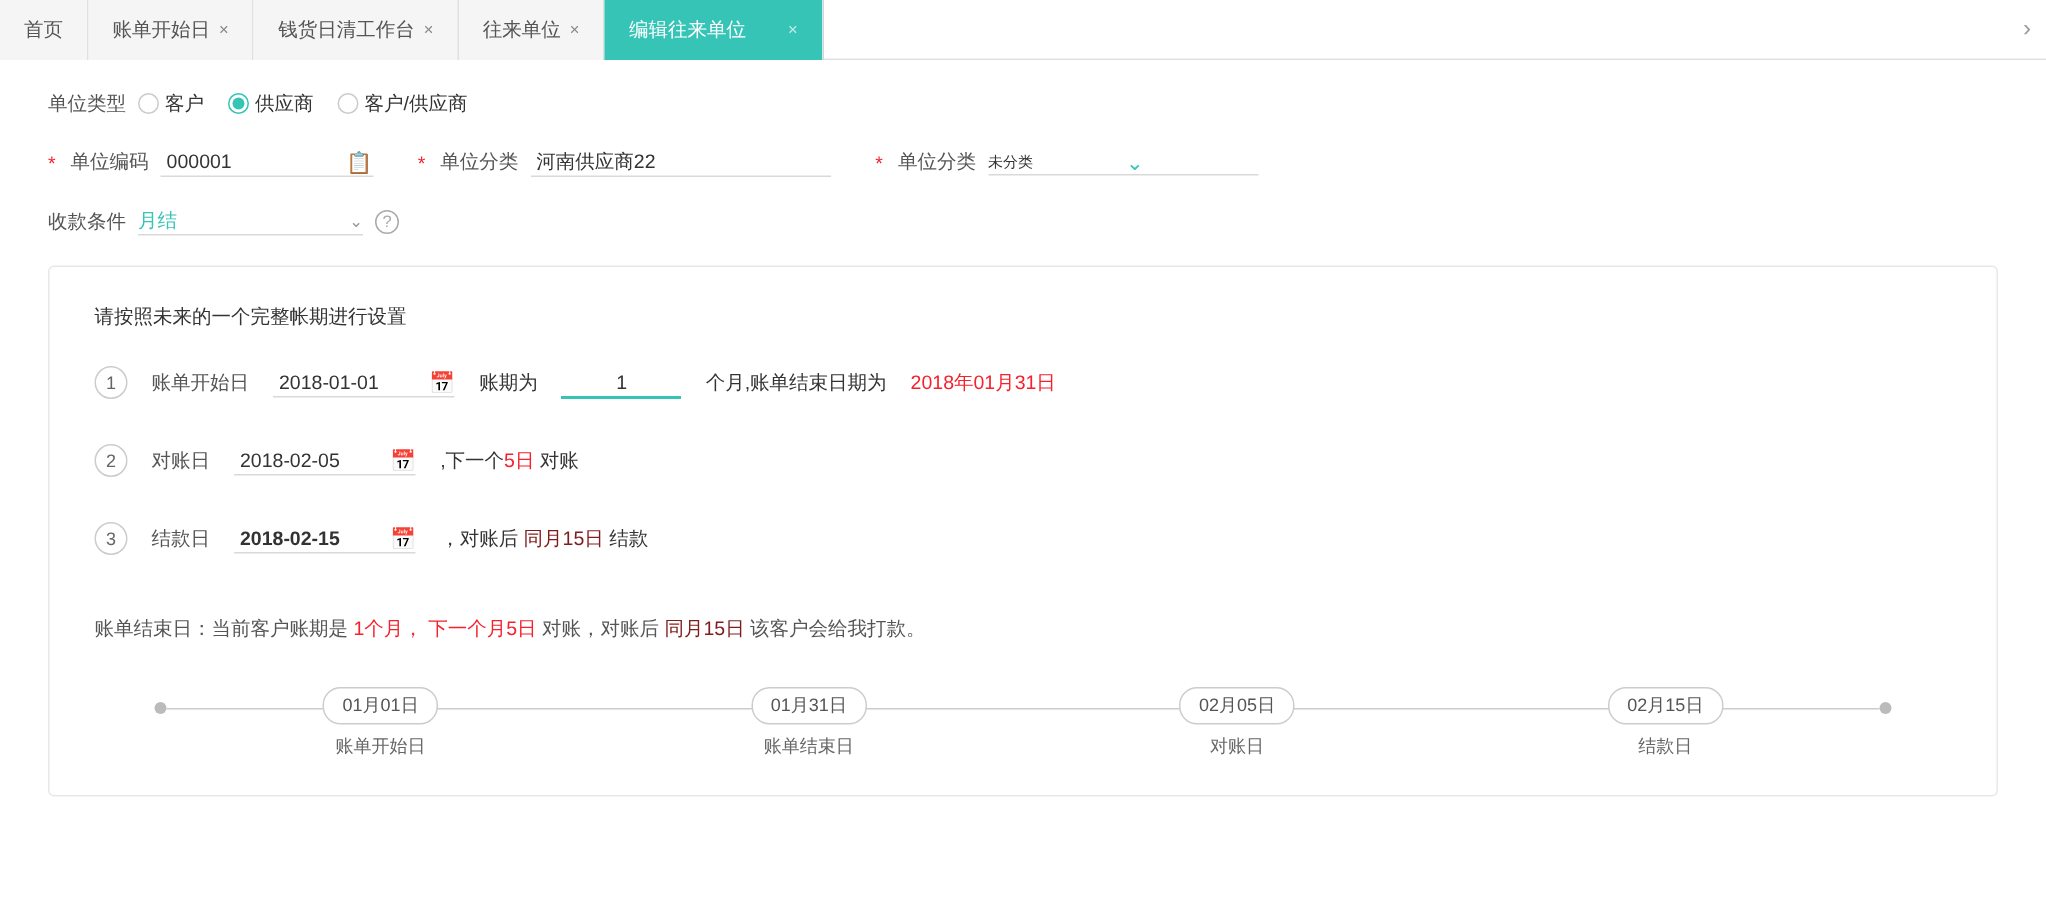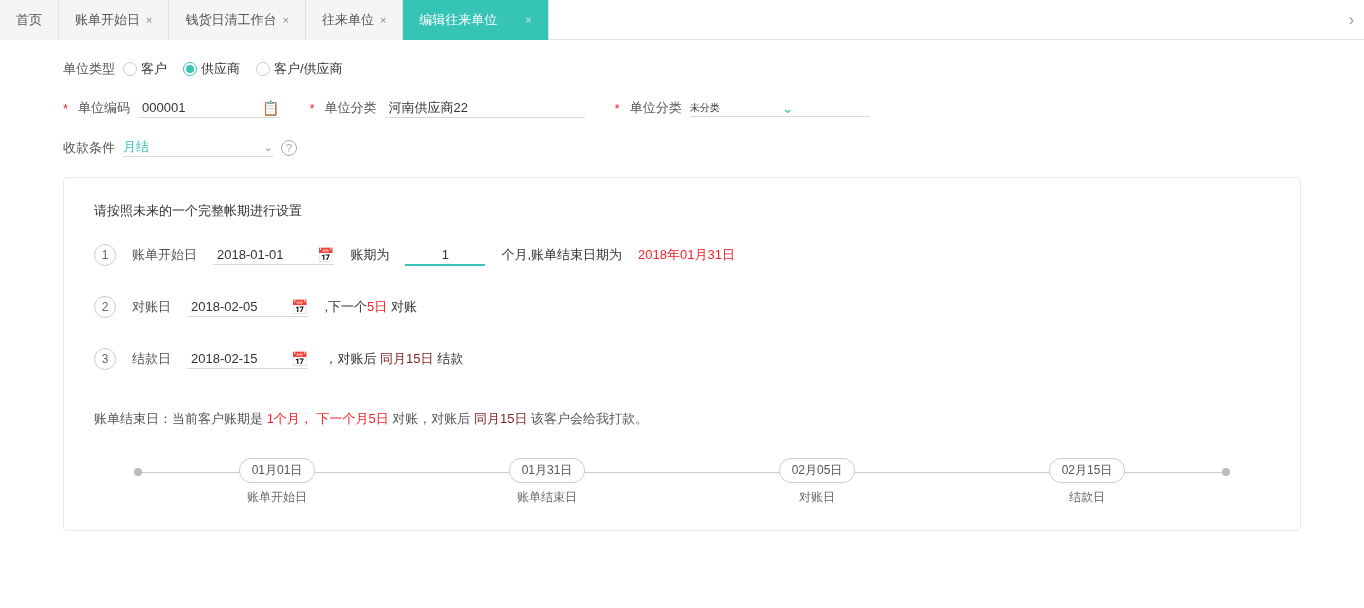--- a/index.html
+++ b/index.html
@@ -44,21 +44,21 @@
       margin-left: auto;
       padding: 0 10px;
       font-size: 16px;
       color: #999;
       cursor: pointer;
     }
 
     
     .main-content {
       background: #fff;
-      padding: 20px 63px;
+      padding: 20px 32px;
       min-height: calc(100vh - 40px);
     }
 
     
     .form-row {
       display: flex;
       align-items: center;
       margin-bottom: 20px;
       gap: 30px;
     }
@@ -383,21 +383,21 @@
         <input type="text" style="border: none; outline: none; font-size: 13px; width: 100px;" value="2018-02-05">
         <span class="calendar-icon">📅</span>
       </div>
       <span>,下一个<span class="highlight-orange">5日</span> 对账</span>
     </div>
 
     <div class="step-row">
       <div class="step-num">3</div>
       <span class="step-label">结款日</span>
       <div class="input-with-icon">
-        <input type="text" style="border: none; outline: none; font-size: 13px; width: 100px;" value="2018-02-15">
+        <input type="text" style="border: none; outline: none; font-size: 13px; width: 100px; font-weight: bold;" value="2018-02-15">
         <span class="calendar-icon">📅</span>
       </div>
       <span>，对账后 <span class="highlight-teal">同月15日</span> 结款</span>
     </div>
 
     <div class="preview-text">
       <span>账单结束日：当前客户账期是 </span>
       <span class="highlight-orange">1个月，</span>
       <span class="highlight-orange">下一个月5日</span>
       <span> 对账，对账后 </span>

